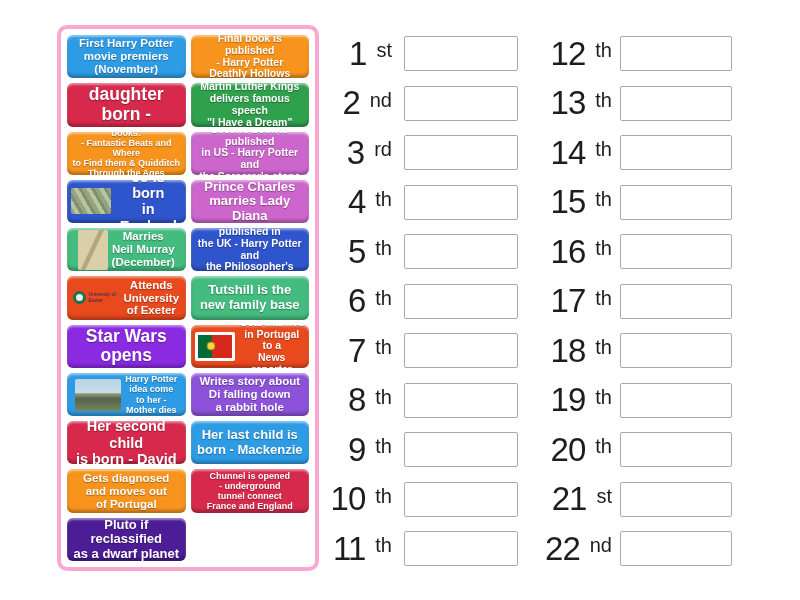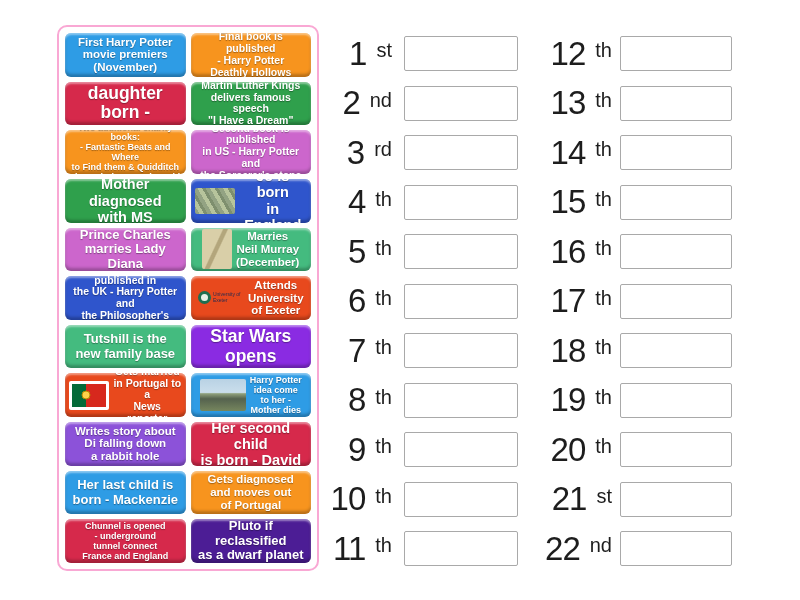--- a/index.html
+++ b/index.html
@@ -2,21 +2,21 @@
 <html><head>
 <meta charset="utf-8">
 <style>
   * { margin:0; padding:0; box-sizing:border-box; }
   html,body { width:800px; height:600px; background:#ffffff; overflow:hidden;
               font-family:"Liberation Sans","DejaVu Sans",sans-serif; }
   #stage { position:relative; width:800px; height:600px; }
 
   
   .panel { position:absolute; left:57px; top:25px; width:262px; height:546px;
-           background:#ffffff; border:2px solid #f9a8d4; border-radius:10px;
+           background:#ffffff; border:4px solid #f9a8d4; border-radius:10px;
            padding:6px; }
   .tiles-grid { display:grid; width:100%; height:100%;
                 grid-template-columns:1fr 1fr; grid-template-rows:repeat(11,1fr);
                 gap:5px; }
   .tile { border-radius:6px; display:flex; align-items:center; justify-content:center;
           padding:2px 4px; color:#fff; font-weight:700; text-align:center;
           box-shadow: inset 0 2px 2px rgba(255,255,255,.45), inset 0 -3px 3px rgba(0,0,0,.25);
           text-shadow:0 1px 1px rgba(0,0,0,.35); cursor:pointer; overflow:hidden; }
   .tile-text { display:flex; flex-direction:column; line-height:1.12; }
   .size-xs .tile-text { font-size:9px; }
@@ -102,26 +102,20 @@
             <span>Through the Ages (March)</span>
           </span>
   </div>
         <div class="tile size-s" style="background: rgb(204, 102, 204);">
     <span class="tile-text">
             <span>Second book is published</span>
             <span>in US - Harry Potter and</span>
             <span>the Sorcerer's stone</span>
           </span>
   </div>
-        <div class="tile size-l" style="background: rgb(47, 160, 76);">
-    <span class="tile-text">
-            <span>Mother diagnosed</span>
-            <span>with MS</span>
-          </span>
-  </div>
         <div class="tile size-l" style="background: rgb(47, 85, 204);">
     <div class="tile-img england-photo"></div>
           <span class="tile-text">
             <span>Jo is born</span>
             <span>in England</span>
           </span>
   </div>
         <div class="tile size-m2" style="background: rgb(204, 102, 204);">
     <span class="tile-text">
             <span>Prince Charles</span>

